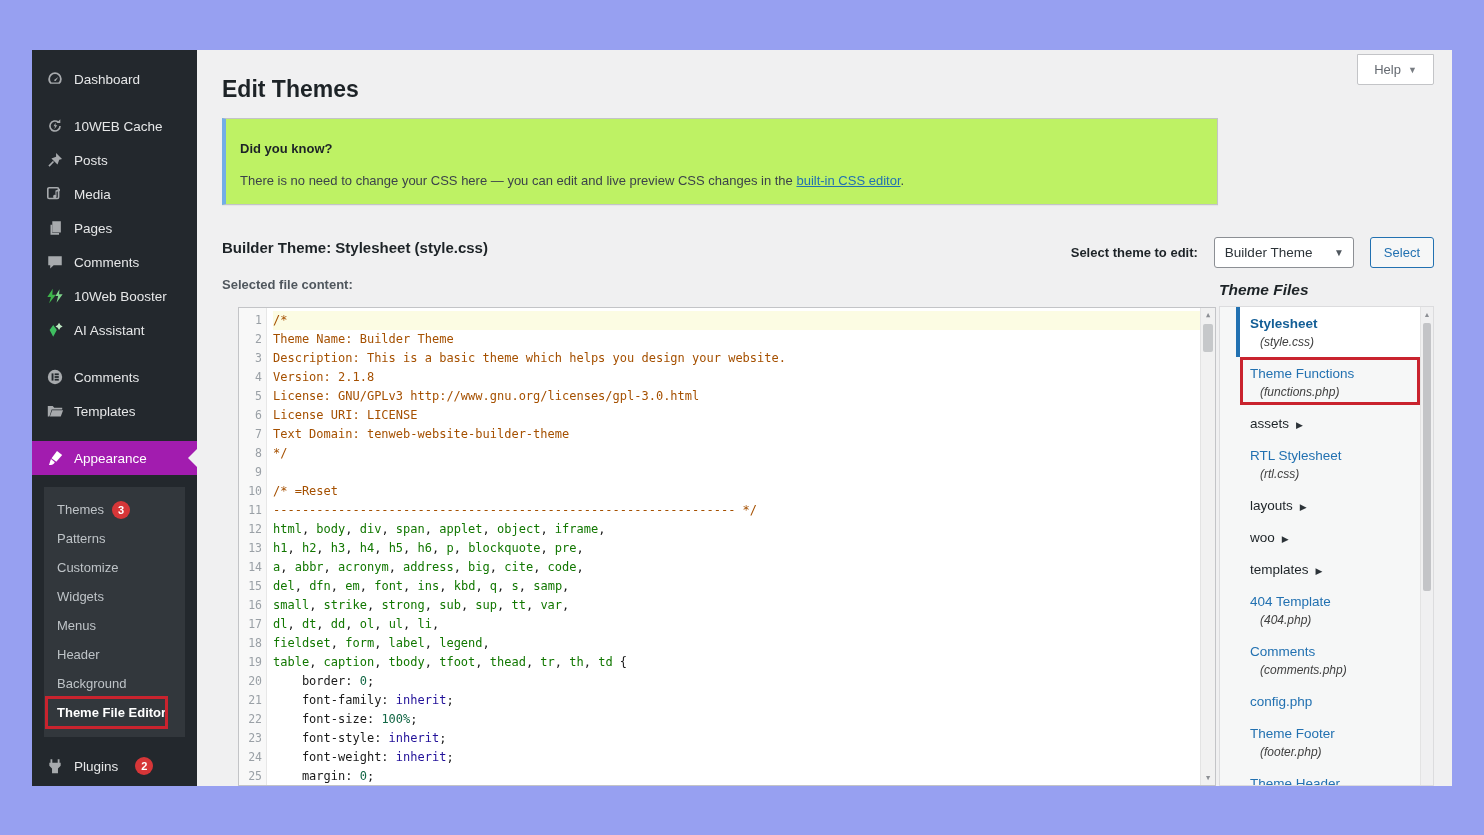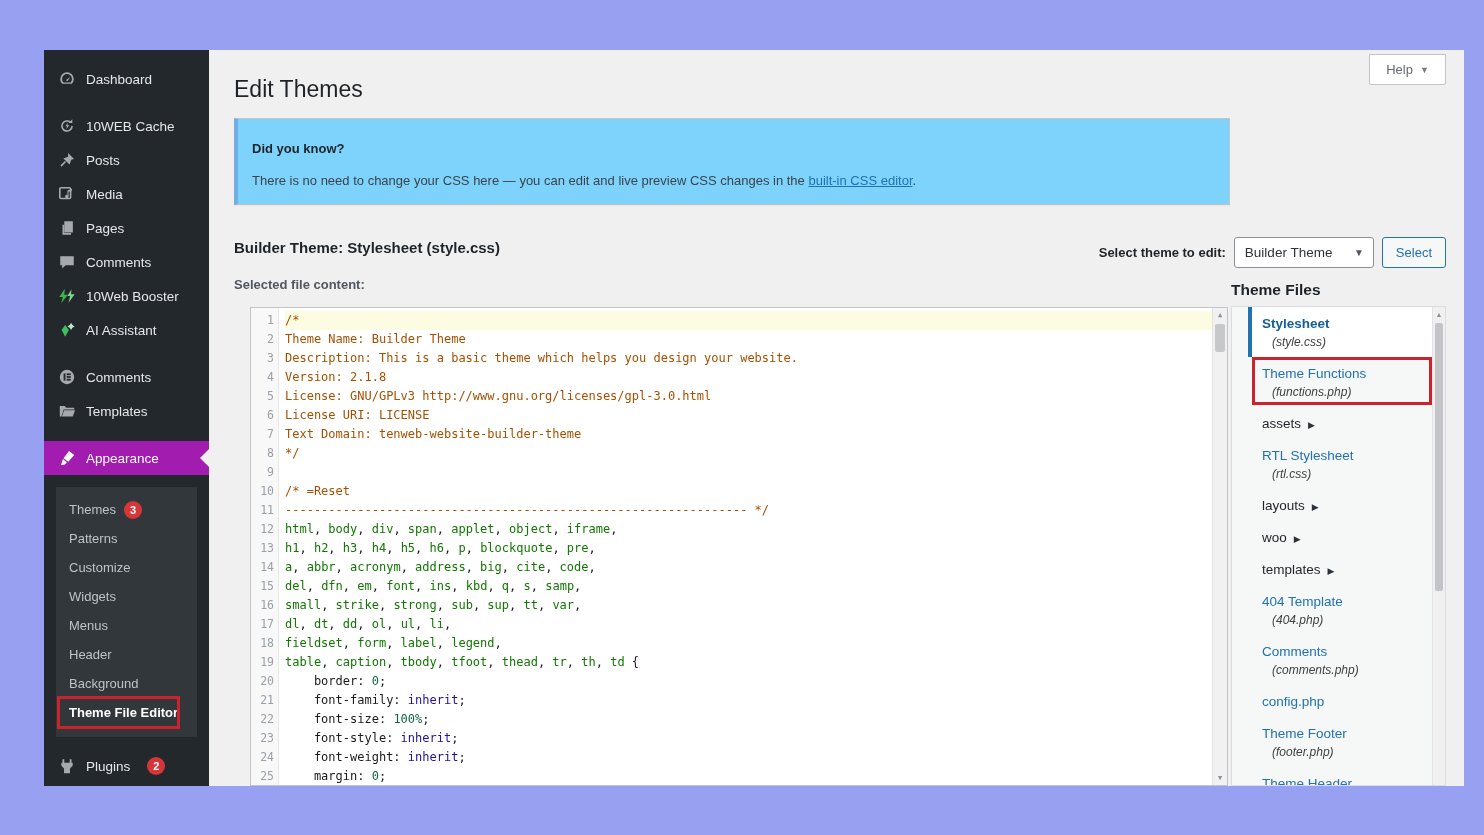--- a/index.html
+++ b/index.html
@@ -2,21 +2,21 @@
 <html><head>
 <meta charset="utf-8">
 <style>
   html,body{margin:0;padding:0;}
   body{
     width:1484px;height:835px;position:relative;overflow:hidden;
     background:#97a0f1;
     font-family:"Liberation Sans",sans-serif;
     -webkit-font-smoothing:antialiased;
   }
-  .frame{position:absolute;left:44px;top:50px;width:1420px;height:736px;display:flex;background:#f0f0f1;}
+  .frame{position:absolute;left:32px;top:50px;width:1420px;height:736px;display:flex;background:#f0f0f1;}
 
   
   .sidebar{width:165px;flex:none;background:#23282d;position:relative;overflow:hidden;}
   .menu{list-style:none;margin:0;padding:12px 0 0;}
   .menu-sep{height:13px;}
   .menu-item{display:flex;align-items:center;gap:9px;height:34px;box-sizing:border-box;
     padding:0 8px 0 13px;color:#e6e7e8;font-size:13.5px;cursor:pointer;}
   .menu-item .micon{width:20px;height:20px;flex:none;color:#a7aaad;display:flex;align-items:center;justify-content:center;}
   .menu-item .micon svg{width:18px;height:18px;}
   .menu-item.active{background:#a21caf;color:#fff;position:relative;font-weight:400;text-align:right;}
@@ -32,30 +32,30 @@
   .badge{background:#d63638;color:#fff;border-radius:50%;min-width:18px;height:18px;
     font-size:11px;font-weight:bold;display:inline-flex;align-items:center;justify-content:center;
     margin-left:8px;padding:0 2px;box-sizing:border-box;}
 
   
   .content{flex:1;position:relative;overflow:hidden;color:#3c434a;}
   .help-tab{position:absolute;top:4px;right:18px;width:77px;height:31px;background:#fff;
     border:1px solid #c3c4c7;box-sizing:border-box;border-radius:0 0 2px 2px;
     display:flex;align-items:center;justify-content:center;gap:7px;color:#646970;font-size:13px;cursor:pointer;}
   .help-caret{font-size:9px;color:#787c82;}
-  .page-title{position:absolute;left:25px;top:26px;margin:0;font-size:23px;font-weight:400;color:#1d2327;}
+  .page-title{position:absolute;left:25px;top:26px;margin:0;font-size:23px;font-weight:700;color:#1d2327;}
   .notice{position:absolute;left:25px;top:68px;width:996px;height:87px;box-sizing:border-box;
-    background:#7dd3fc;border:1px solid #c3c4c7;border-left:4px solid #72aee6;
+    background:#bef264;border:1px solid #c3c4c7;border-left:4px solid #72aee6;
     box-shadow:0 1px 1px rgba(0,0,0,.04);padding:6px 14px;}
   .notice .n-title{margin:16px 0 0;font-size:13px;font-weight:bold;color:#1d2327;}
   .notice .n-body{margin:17px 0 0;font-size:13px;color:#3c434a;}
   .notice a{color:#2271b1;text-decoration:underline;cursor:pointer;}
 
   .file-heading{position:absolute;left:25px;top:189px;font-size:15px;font-weight:600;color:#1d2327;}
-  .theme-select-row{position:absolute;right:18px;top:186px;height:32px;display:flex;align-items:center;gap:8px;}
+  .theme-select-row{position:absolute;right:18px;top:186px;height:32px;display:flex;align-items:center;gap:16px;}
   .select-label{font-size:13px;font-weight:600;color:#1d2327;}
   .select-box{width:140px;height:31px;box-sizing:border-box;background:#fff;border:1px solid #8c8f94;
     border-radius:3px;display:flex;align-items:center;justify-content:space-between;
     padding:0 9px 0 10px;font-size:13.5px;color:#2c3338;cursor:pointer;}
   .select-caret{font-size:10px;color:#50575e;}
   .select-btn{height:31px;box-sizing:border-box;padding:0 13px;background:#f6f7f7;border:1px solid #2271b1;
     border-radius:3px;color:#2271b1;font-size:13px;cursor:pointer;font-family:inherit;}
 
   .file-label{position:absolute;left:25px;top:227px;font-size:13px;font-weight:600;color:#50575e;}
 
@@ -73,21 +73,21 @@
   .tk-t{color:#117700;}
   .tk-n{color:#116644;}
   .tk-a{color:#221199;}
   .ed-scroll{width:14px;flex:none;background:#f1f1f1;position:relative;border-left:1px solid #e3e3e3;}
   .sb-arrow{position:absolute;left:0;width:100%;height:14px;display:flex;align-items:center;justify-content:center;
     font-size:7px;color:#8c8f94;cursor:pointer;}
   .sb-up{top:0;} .sb-down{bottom:0;}
   .ed-thumb{position:absolute;left:2px;right:2px;top:16px;height:28px;background:#c6c8ca;border-radius:2px;cursor:pointer;}
 
   
-  .tf-heading{position:absolute;left:1022px;top:231px;font-size:15.5px;font-weight:600;color:#1d2327;}
+  .tf-heading{position:absolute;left:1022px;top:231px;font-size:15.5px;font-weight:600;color:#1d2327;font-style:italic;}
   .tf-panel{position:absolute;left:1022px;top:256px;width:215px;height:480px;box-sizing:border-box;
     background:#f6f7f7;border:1px solid #dcdcde;overflow:hidden;}
   .tf-list{list-style:none;margin:0;padding:0 12px 0 0;}
   .tf-item{position:relative;padding:9px 6px 8px 10px;border-left:4px solid transparent;font-size:13.5px;cursor:pointer;margin-left:16px;}
   .tf-item .tf-name{color:#2271b1;}
   .tf-item.selected{background:#fff;border-left-color:#2271b1;}
   .tf-item.selected .tf-name{color:#135e96;font-weight:600;}
   .tf-item.folder{color:#1d2327;}
   .tf-arrow{font-size:9px;color:#2c3338;margin-left:7px;}
   .tf-file{display:block;font-style:italic;font-size:12px;color:#404040;padding:4px 0 0 10px;}

